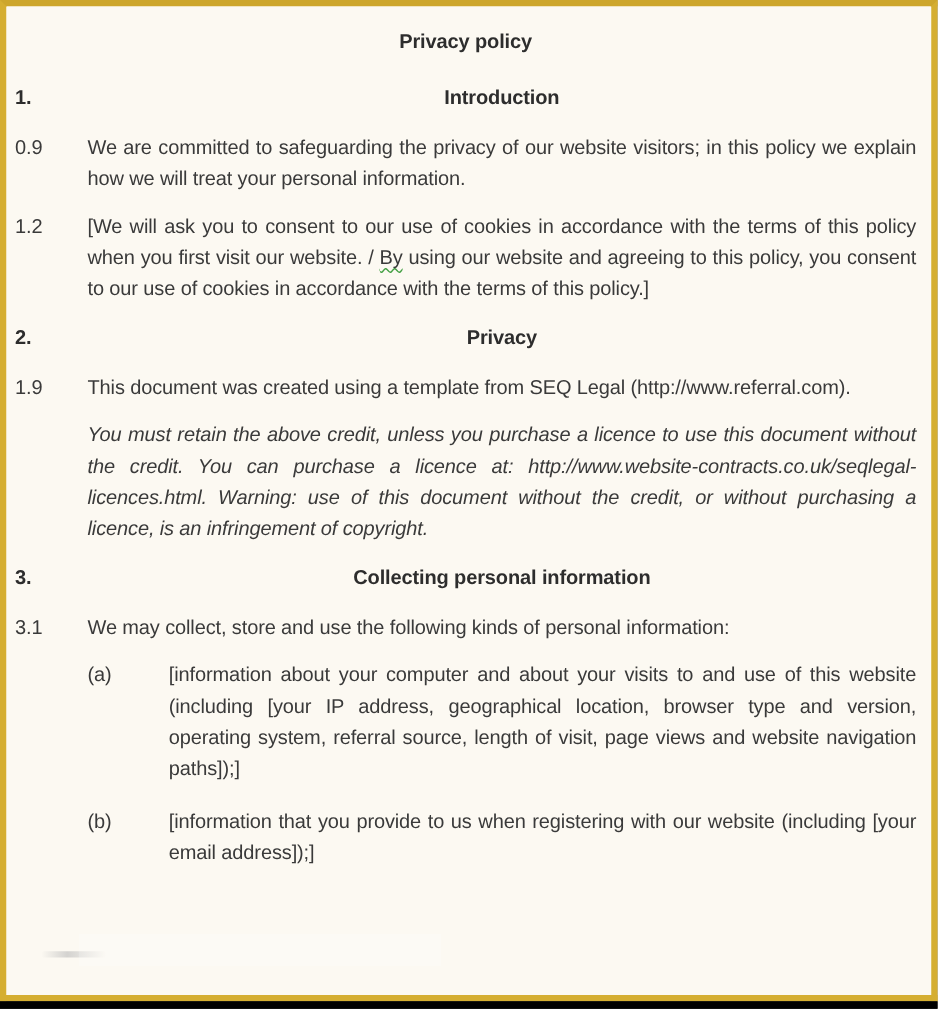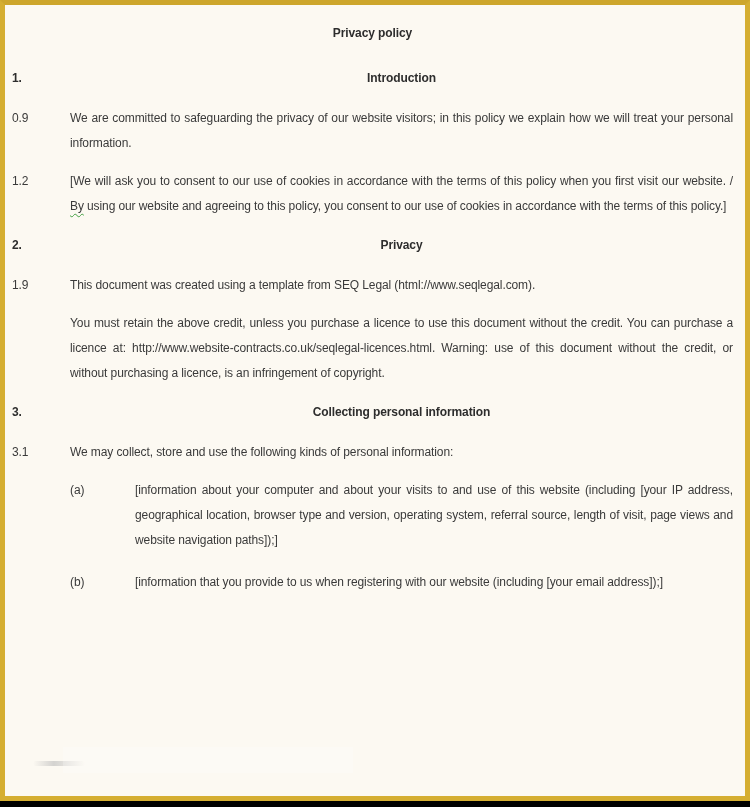--- a/index.html
+++ b/index.html
@@ -12,37 +12,37 @@
   }
   .page {
     position: absolute; top: 0; left: 0;
     width: 750px; height: 801px;
     box-sizing: border-box;
     background: #fcf9f2;
     border: 5px solid #d5ae31;
     border-top-color: #cda62c;
     overflow: hidden;
     color: #3a3a3a;
-    font-size: 12px;
+    font-size: 16px;
     line-height: 25px;
     letter-spacing: -0.1px;
   }
   .inner { padding: 0 12px 0 7px; }
   .doc-title {
     text-align: center;
     font-weight: 700;
     color: #2d2d2d;
     margin: 16px 0 20px 0;
   }
   .row { display: flex; margin: 0 0 13px 0; }
   .num { flex: 0 0 58px; }
   .txt { flex: 1 1 auto; text-align: justify; }
   .h-row { margin: 14px 0 15px 0; font-weight: 700; color: #2d2d2d; }
   .h-row .txt { text-align: center; }
-  .note .txt { }
+  .note .txt { font-style: italic; }
   .sub { padding-left: 58px; }
   .sublabel { flex: 0 0 65px; }
   .row-a { margin-bottom: 17px; }
   .grammar {
     text-decoration-line: underline;
     text-decoration-style: wavy;
     text-decoration-color: #44a044;
     text-decoration-thickness: 1px;
     text-underline-offset: 3px;
   }
@@ -89,21 +89,21 @@
       <div class="txt"><span>[We will ask you to consent to our use of cookies in accordance with the terms of this policy when you first visit our website. / </span><span class="grammar">By</span><span> using our website and agreeing to this policy, you consent to our use of cookies in accordance with the terms of this policy.]</span></div>
     </div>
 
     <div class="row h-row">
       <div class="num">2.</div>
       <div class="txt">Privacy</div>
     </div>
 
     <div class="row">
       <div class="num">1.9</div>
-      <div class="txt">This document was created using a template from SEQ Legal (html://www.seqlegal.com).</div>
+      <div class="txt">This document was created using a template from SEQ Legal (http://www.referral.com).</div>
     </div>
 
     <div class="row note">
       <div class="num"></div>
       <div class="txt">You must retain the above credit, unless you purchase a licence to use this document without the credit. You can purchase a licence at: http://www.website-contracts.co.uk/seqlegal-licences.html. Warning: use of this document without the credit, or without purchasing a licence, is an infringement of copyright.</div>
     </div>
 
     <div class="row h-row">
       <div class="num">3.</div>
       <div class="txt">Collecting personal information</div>

